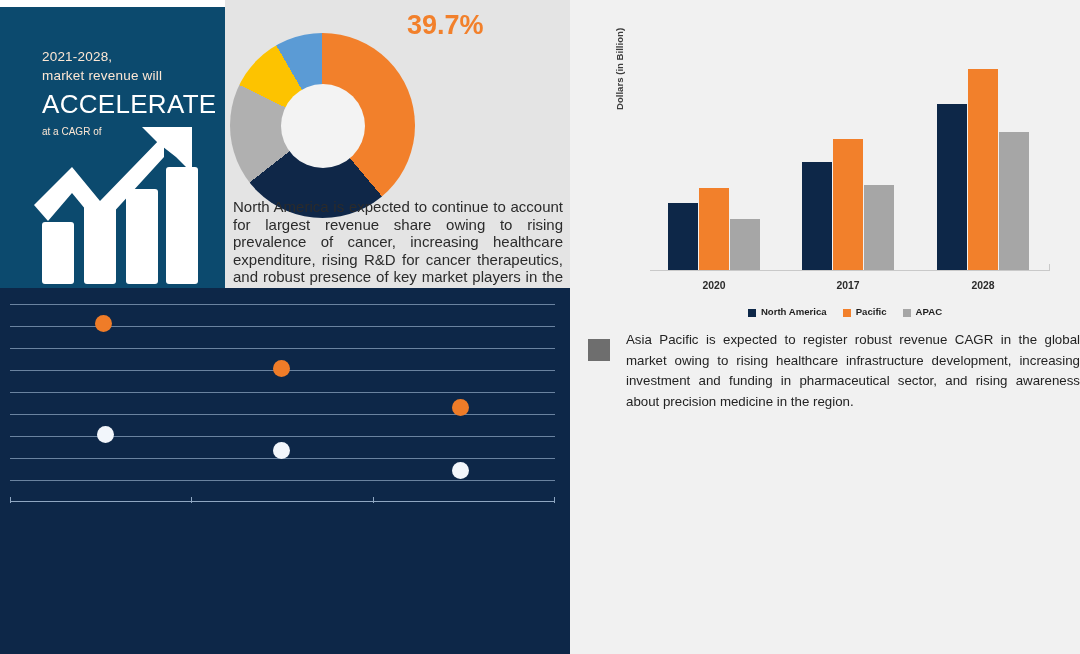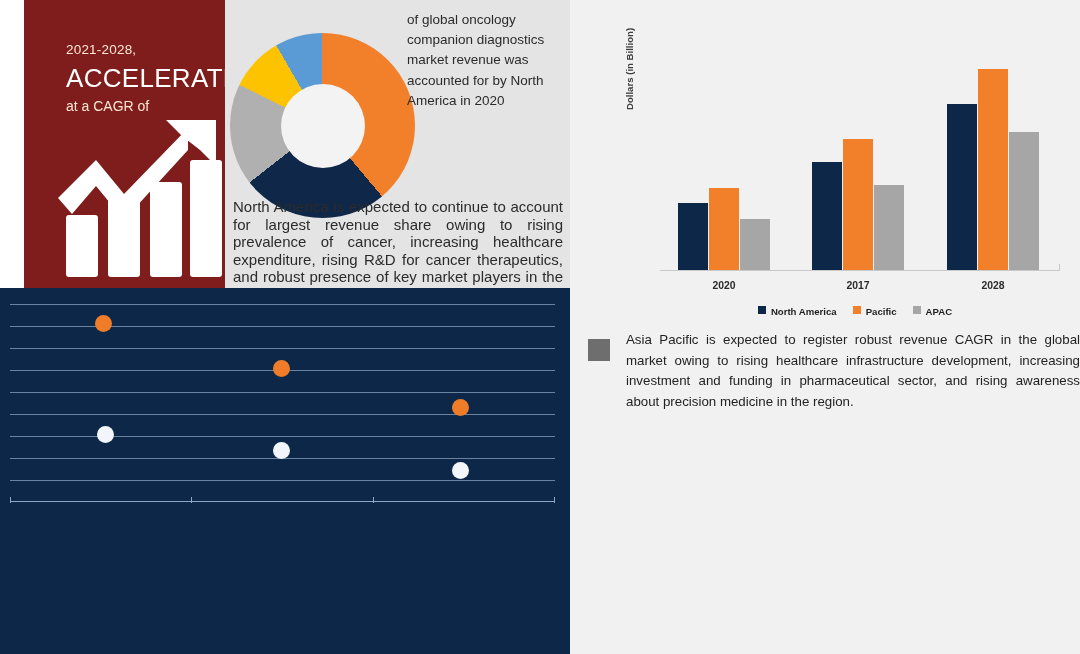--- a/index.html
+++ b/index.html
@@ -6,30 +6,30 @@
   * { box-sizing: border-box; margin: 0; padding: 0; }
   html, body {
     width: 1080px; height: 654px;
     font-family: "Liberation Sans", sans-serif;
     background: #ffffff; overflow: hidden;
   }
   .canvas { position: relative; width: 1080px; height: 654px; background:#ffffff; }
 
   
   .cagr-panel {
-    position: absolute; left: 0; top: 0; width: 225px; height: 288px;
-    background: #7f1d1d; overflow: hidden; margin-left: 24px;
+    position: absolute; left: 0; top: 7px; width: 225px; height: 288px;
+    background: #0c4a6e; overflow: hidden;
   }
   .cagr-text { position: absolute; left: 42px; top: 40px; width: 175px; color: #ffffff; }
   .cagr-line1 { font-size: 13.5px; line-height: 19px; color: #fde7d4; letter-spacing: .2px; }
   .cagr-accelerate {
     font-size: 26px; font-weight: 400; letter-spacing: .3px;
     line-height: 34px; color: #ffffff; margin-top: 2px;
   }
-  .cagr-line3 { font-size: 14px; line-height: 20px; color: #fde7d4; margin-top: 1px; }
+  .cagr-line3 { font-size: 10px; line-height: 20px; color: #fde7d4; margin-top: 1px; }
   .cagr-value { font-size: 25px; font-weight: 700; color: #ffffff; line-height: 30px; }
 
   .growth-art { position: absolute; left: 30px; top: 120px; width: 180px; height: 160px; }
 
   
   .donut-panel {
     position: absolute; left: 225px; top: 0; width: 345px; height: 288px;
     background: #e4e4e4;
   }
   .donut-wrap { position: absolute; left: 5px; top: 33px; width: 185px; height: 185px; }
@@ -64,42 +64,42 @@
   .tickmark { position: absolute; top: 199px; width: 1px; height: 6px; background: #8fa7c2; }
   .dot { position: absolute; width: 17px; height: 17px; border-radius: 50%; margin: -8px 0 0 -8px; }
   .dot.y2028 { background: #ef7c28; }
   .dot.y2018 { background: #f2f6fb; }
 
   
   .right-panel {
     position: absolute; left: 570px; top: 0; width: 510px; height: 654px;
     background: #f1f1f1;
   }
-  .bar-chart { position: absolute; left: 60px; top: 18px; width: 450px; height: 300px; }
+  .bar-chart { position: absolute; left: 50px; top: 18px; width: 450px; height: 300px; }
   .ylabel {
     position: absolute; left: -6px; top: 92px;
     transform: rotate(-90deg); transform-origin: left top;
     font-size: 9.6px; font-weight: 700; color: #3d3d3d; white-space: nowrap;
   }
   .plot { position: absolute; left: 30px; top: 0; width: 400px; height: 252px; }
   .baseline { position: absolute; left: 0; top: 252px; width: 400px; height: 1px; background: #c9c9c9; }
   .sep { position: absolute; top: 246px; width: 1px; height: 7px; background: #c9c9c9; }
   .bar { position: absolute; bottom: 0; width: 30px; }
   .bar.na { background: #0d2748; }
   .bar.eu { background: #f2802b; }
   .bar.ap { background: #a6a6a6; }
   .xtick {
     position: absolute; top: 262px; font-size: 10.4px; font-weight: 700;
     color: #2b2b2b; transform: translateX(-50%);
   }
   .bar-legend {
     position: absolute; left: 0; top: 288px; width: 450px;
     display: flex; justify-content: center; gap: 16px; align-items: center;
   }
-  .blg { display: flex; align-items: flex-start; gap: 5px; }
+  .blg { display: flex; align-items: flex-end; gap: 5px; }
   .blg-sw { width: 8px; height: 8px; }
   .blg-txt { font-size: 9.6px; font-weight: 700; color: #1f1f1f; }
 
   .points { position: absolute; left: 18px; top: 330px; width: 492px; }
   .point-row { display: flex; gap: 16px; margin-bottom: 20px; }
   .pt-swatch { width: 22px; height: 22px; flex: 0 0 22px; margin-top: 9px; }
   .point-row p { font-size: 13.3px; line-height: 20.5px; color: #232323; text-align: justify; }
 
   .logo { position: absolute; right: 16px; bottom: 16px; width: 120px; height: 34px; }
   .logo-text { position: absolute; left: 52px; top: 2px; }
@@ -107,40 +107,41 @@
   .logo-and { font-size: 11.2px; font-weight: 700; color: #44c8c8; letter-spacing: 1.1px; line-height: 13px; }
 </style>
 </head>
 <body>
 
 <div class="canvas">
 
   <div class="cagr-panel">
     <div class="cagr-text">
       <div class="cagr-line1">2021-2028,</div>
+      <div class="cagr-line1">market revenue will</div>
       <div class="cagr-accelerate">ACCELERATE</div>
       <div class="cagr-line3">at a CAGR of</div>
     </div>
     <svg class="growth-art" viewBox="0 0 180 160">
       <rect x="12" y="95" width="32" height="62" rx="3" fill="#ffffff"></rect>
       <rect x="54" y="78" width="32" height="79" rx="3" fill="#ffffff"></rect>
       <rect x="96" y="62" width="32" height="95" rx="3" fill="#ffffff"></rect>
       <rect x="136" y="40" width="32" height="117" rx="3" fill="#ffffff"></rect>
       <path d="M4 78 L42 40 L70 74 L134 8 L134 30 L70 100 L42 66 L18 94 Z" fill="#ffffff"></path>
       <path d="M112 0 L162 0 L162 46 L146 30 L128 16 Z" fill="#ffffff"></path>
     </svg>
   </div>
 
   <div class="donut-panel">
     <div class="donut-wrap">
       <div class="donut"></div>
       <div class="donut-hole"></div>
     </div>
     <div class="donut-stat">
-      <div class="donut-desc">of global oncology companion diagnostics market revenue was accounted for by North America in 2020</div>
+      <div class="donut-pct">39.7%</div>
     </div>
     <div class="donut-note">North America is expected to continue to account for largest revenue share owing to rising prevalence of cancer, increasing healthcare expenditure, rising R&amp;D for cancer therapeutics, and robust presence of key market players in the region.</div>
   </div>
 
   <div class="navy-panel">
 
     <div class="dotchart">
       <div class="gridline" style="top:6px"></div>
       <div class="gridline" style="top:28px"></div>
       <div class="gridline" style="top:50px"></div>

